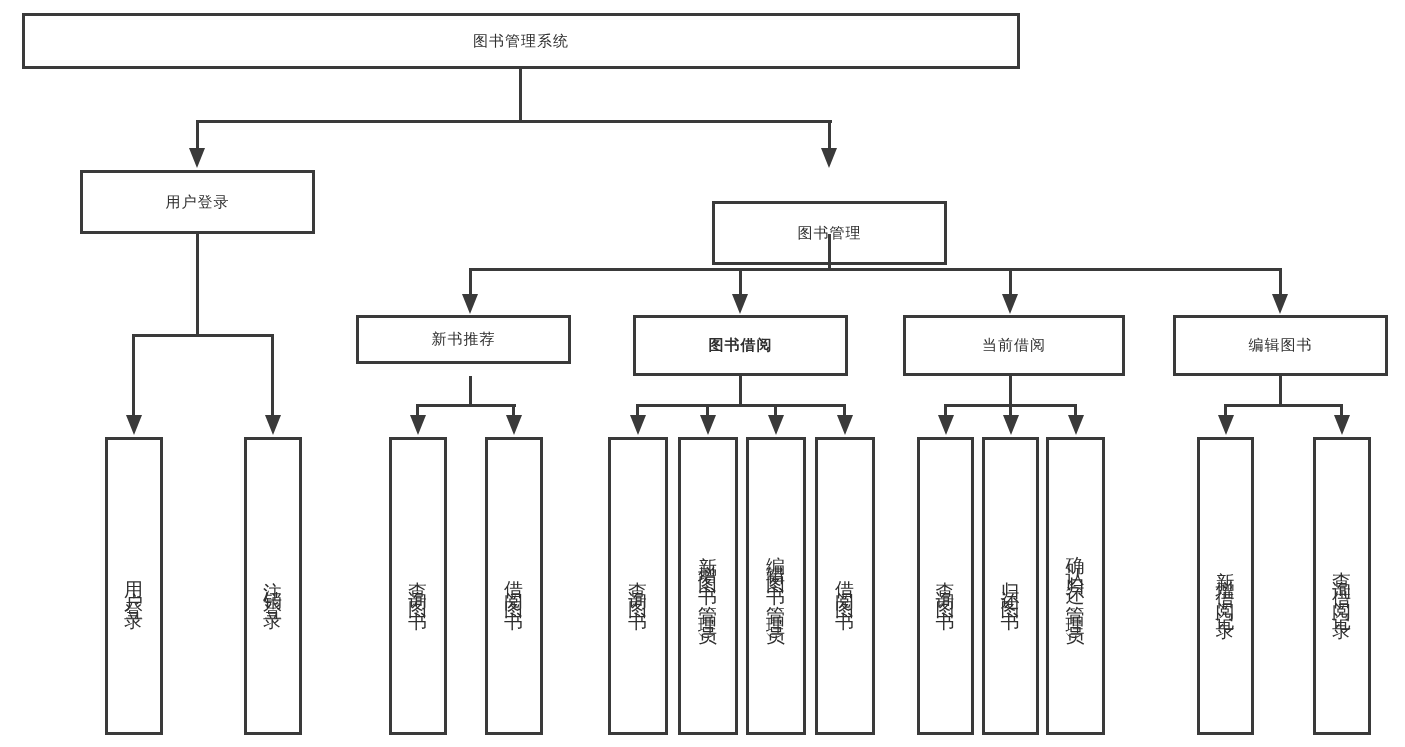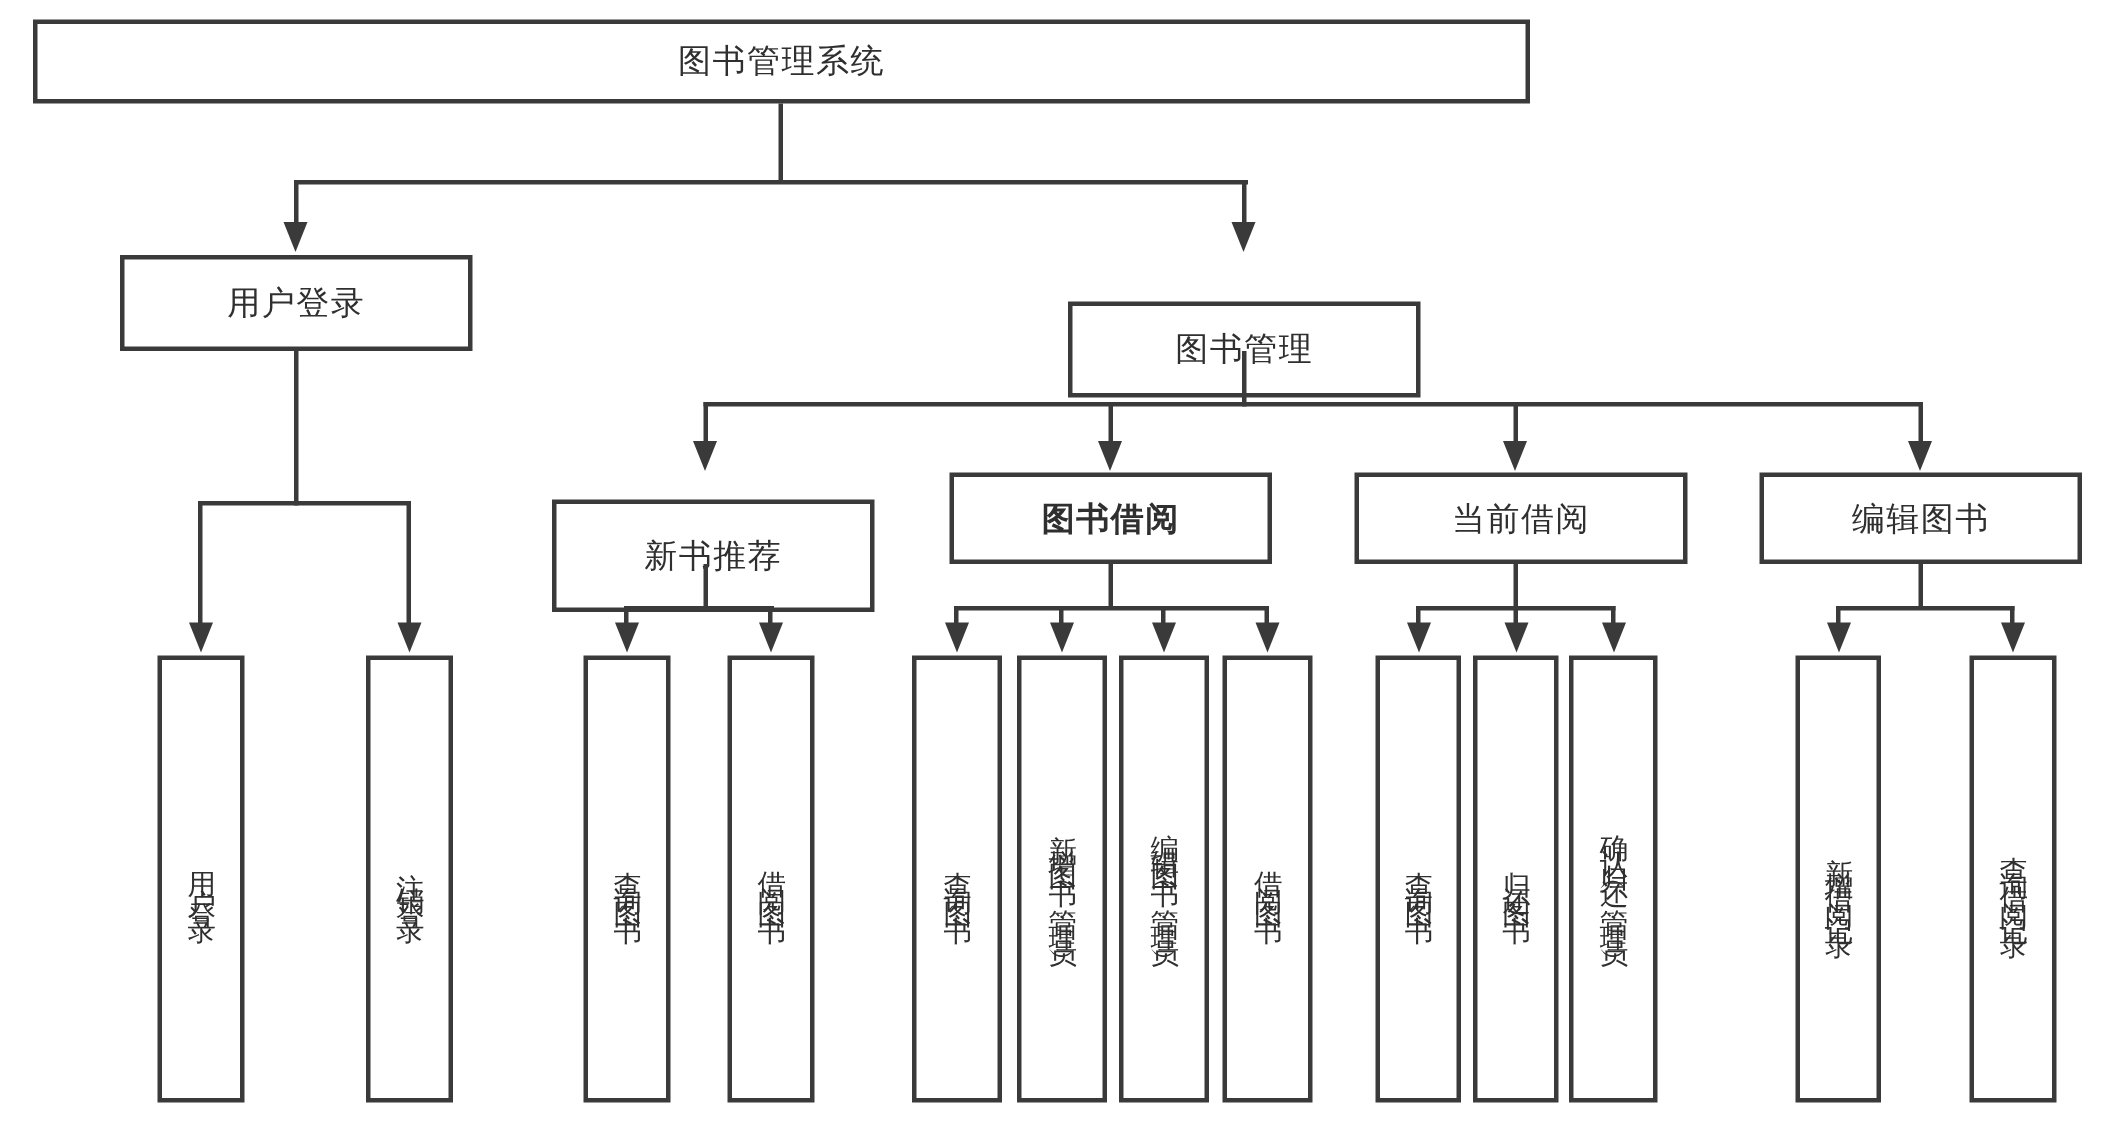--- a/index.html
+++ b/index.html
@@ -18,21 +18,21 @@
     overflow:hidden;
   }
   .node{
     position:absolute;
     box-sizing:border-box;
     border:3px solid var(--line);
     background:var(--background);
     display:flex;align-items:center;justify-content:center;
     text-align:center;
   }
-  .node-h{font-size:22px;letter-spacing:1px;}
+  .node-h{font-size:15px;letter-spacing:1px;}
   .node-v{font-size:19px;}
   .node-v .vtext{
     writing-mode:vertical-rl;
     letter-spacing:10px;
     line-height:1;
     white-space:nowrap;
   }
   .h-line{position:absolute;height:3px;background:var(--line);}
   .v-line{position:absolute;width:3px;background:var(--line);}
   .arrow-down{
@@ -84,21 +84,21 @@
   <div class="h-line" style="left:469px;top:268px;width:813px;"></div>
   <div class="v-line" style="left:469px;top:268px;height:28px;"></div>
   <div class="arrow-down" style="left:462px;top:294px;"></div>
   <div class="v-line" style="left:739px;top:268px;height:28px;"></div>
   <div class="arrow-down" style="left:732px;top:294px;"></div>
   <div class="v-line" style="left:1009px;top:268px;height:28px;"></div>
   <div class="arrow-down" style="left:1002px;top:294px;"></div>
   <div class="v-line" style="left:1279px;top:268px;height:28px;"></div>
   <div class="arrow-down" style="left:1272px;top:294px;"></div>
 
-  <div class="node node-h" style="left:368px;top:315px;width:215px;height:75px;margin-top:18px;">
+  <div class="node node-h" style="left:356px;top:315px;width:215px;height:49px;">
     <span>新书推荐</span>
   </div>
   <div class="node node-h" style="left:633px;top:315px;width:215px;height:61px;font-weight:bold;">
     <span>图书借阅</span>
   </div>
   <div class="node node-h" style="left:903px;top:315px;width:222px;height:61px;">
     <span>当前借阅</span>
   </div>
   <div class="node node-h" style="left:1173px;top:315px;width:215px;height:61px;">
     <span>编辑图书</span>

